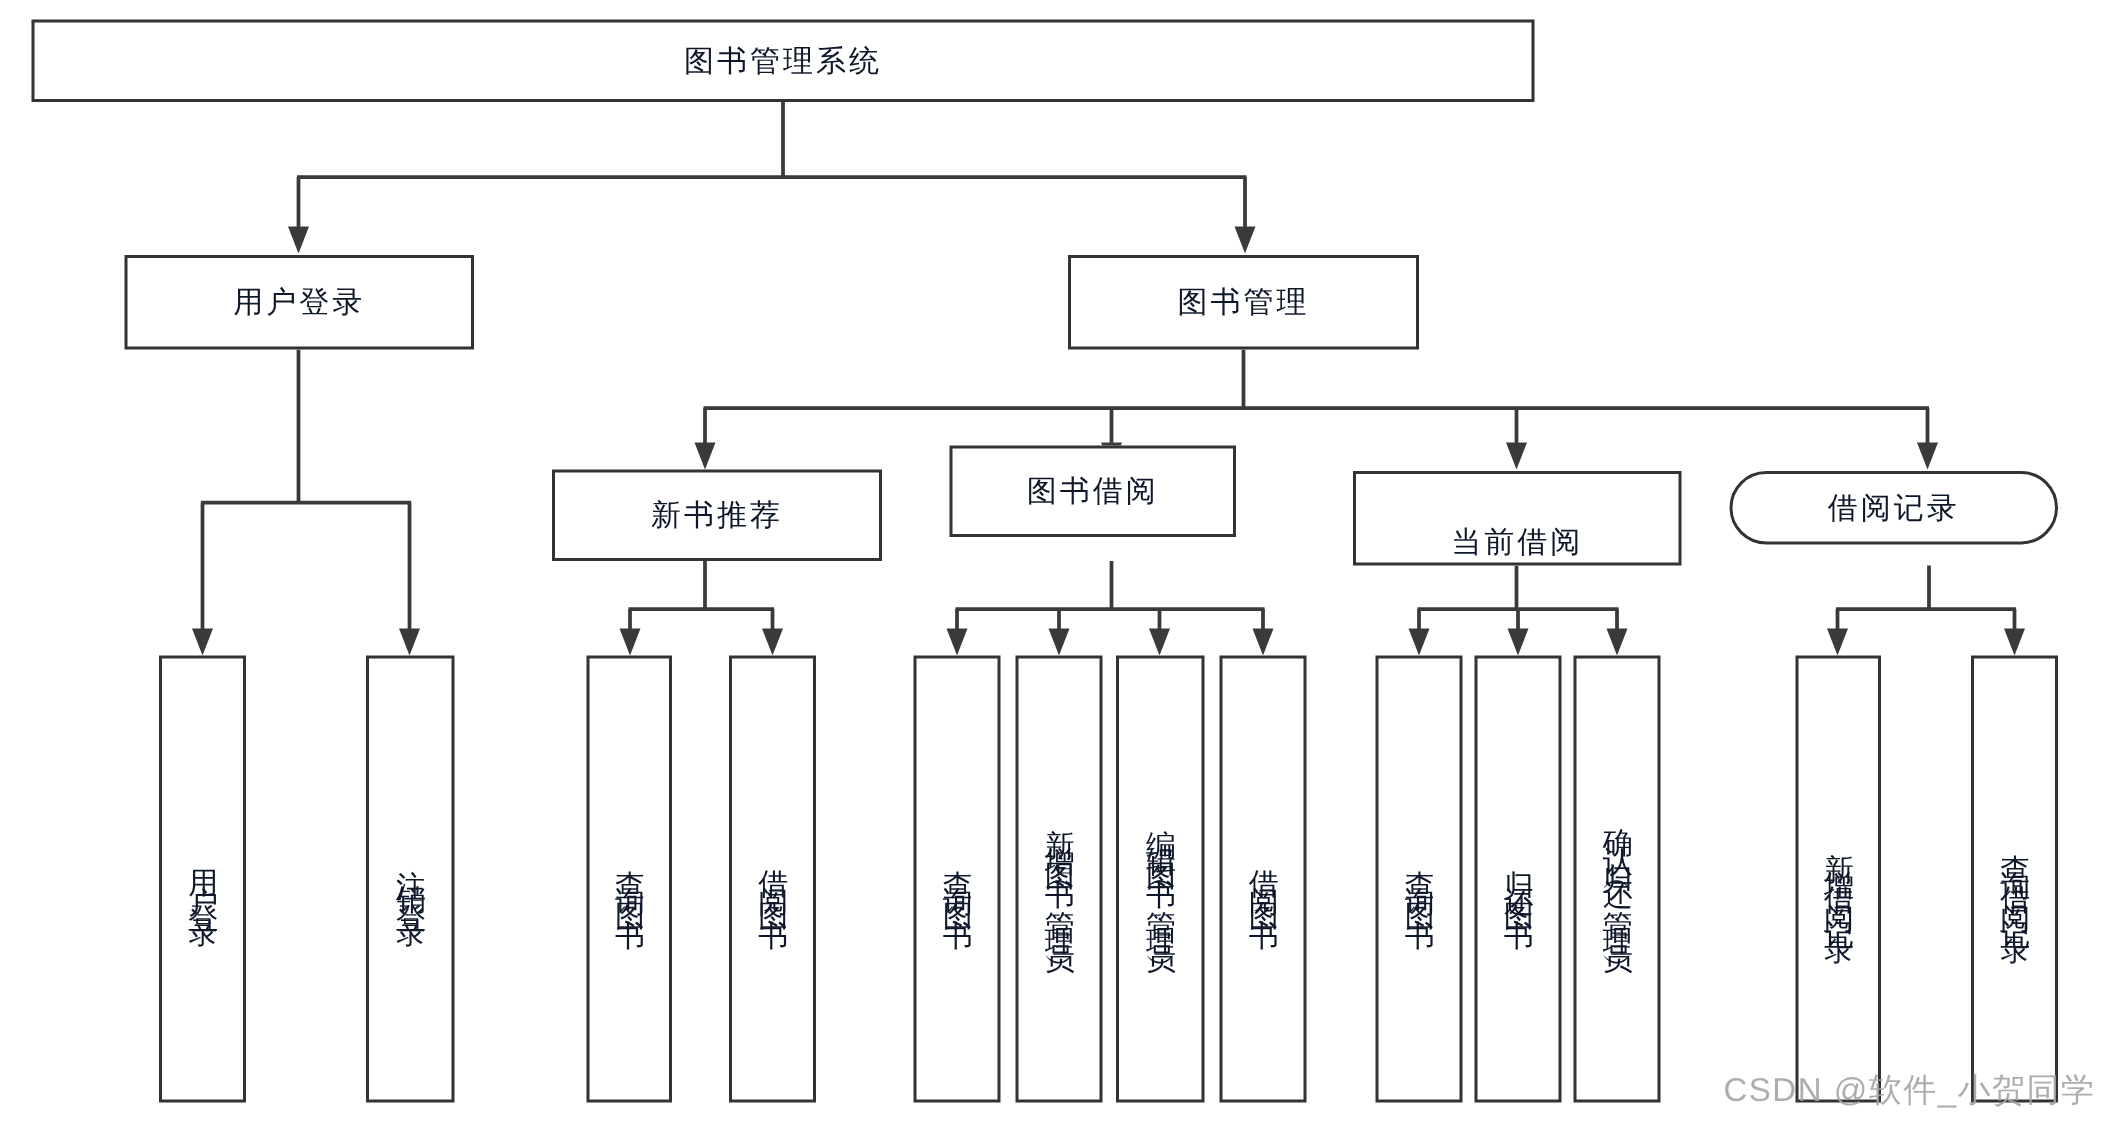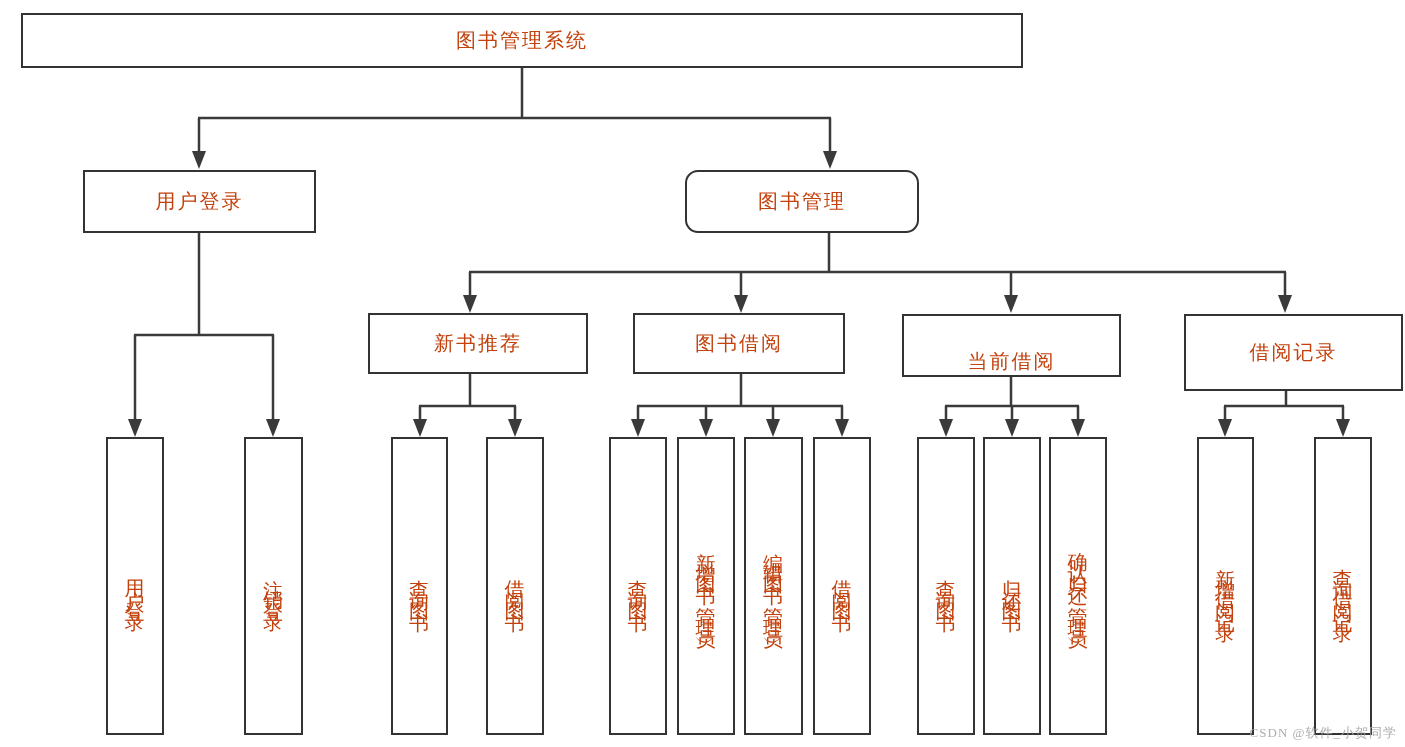--- a/index.html
+++ b/index.html
@@ -24,46 +24,45 @@
   .connectors polygon { fill: #3a3a3a; }
 
   .node {
     position: absolute;
     background: #ffffff;
     border: 2.5px solid #333333;
     display: flex;
     align-items: center;
     justify-content: center;
     z-index: 2;
-    color: #c2410c;
+    color: #0f172a;
   }
   .node span {
     font-size: 20px;
     letter-spacing: 2px;
     white-space: nowrap;
   }
 
   .leaf span {
     writing-mode: vertical-rl;
     text-orientation: mixed;
     font-size: 20px;
     letter-spacing: 11px;
     line-height: 1;
   }
 
   .watermark {
     position: absolute;
     right: 8px;
     bottom: 5px;
     z-index: 3;
-    font-size: 13px;
+    font-size: 22px;
     color: rgba(164, 164, 164, 0.9);
     letter-spacing: 1px;
     white-space: nowrap;
-    font-family: Liberation Serif, serif;
   }
 </style>
 </head>
 <body>
 
 <div class="canvas">
 
   <svg class="connectors" viewBox="0 0 1405 747" xmlns="http://www.w3.org/2000/svg">
     <path d="
       M522 68 V118
@@ -120,34 +119,34 @@
     <polygon points="1336,419 1350,419 1343,437"></polygon>
   </svg>
 
   <div class="node" style="left:21px; top:13px; width:1002px; height:55px;">
     <span>图书管理系统</span>
   </div>
 
   <div class="node" style="left:83px; top:170px; width:233px; height:63px;">
     <span>用户登录</span>
   </div>
-  <div class="node" style="left:685px; top:170px; width:234px; height:63px;border-radius:13px;">
+  <div class="node" style="left:712px; top:170px; width:234px; height:63px;">
     <span>图书管理</span>
   </div>
 
   <div class="node" style="left:368px; top:313px; width:220px; height:61px;">
     <span>新书推荐</span>
   </div>
-  <div class="node" style="left:633px; top:313px; width:212px; height:61px;">
+  <div class="node" style="left:633px; top:297px; width:191px; height:61px;">
     <span>图书借阅</span>
   </div>
   <div class="node" style="left:902px; top:314px; width:219px; height:63px;align-items:flex-end;">
     <span>当前借阅</span>
   </div>
-  <div class="node" style="left:1184px; top:314px; width:219px; height:77px;">
+  <div class="node" style="left:1153px; top:314px; width:219px; height:49px;border-radius:28px;">
     <span>借阅记录</span>
   </div>
 
   <div class="node leaf" style="left:106px; top:437px; width:58px; height:298px;">
     <span>用户登录</span>
   </div>
   <div class="node leaf" style="left:244px; top:437px; width:59px; height:298px;">
     <span>注销登录</span>
   </div>
 

